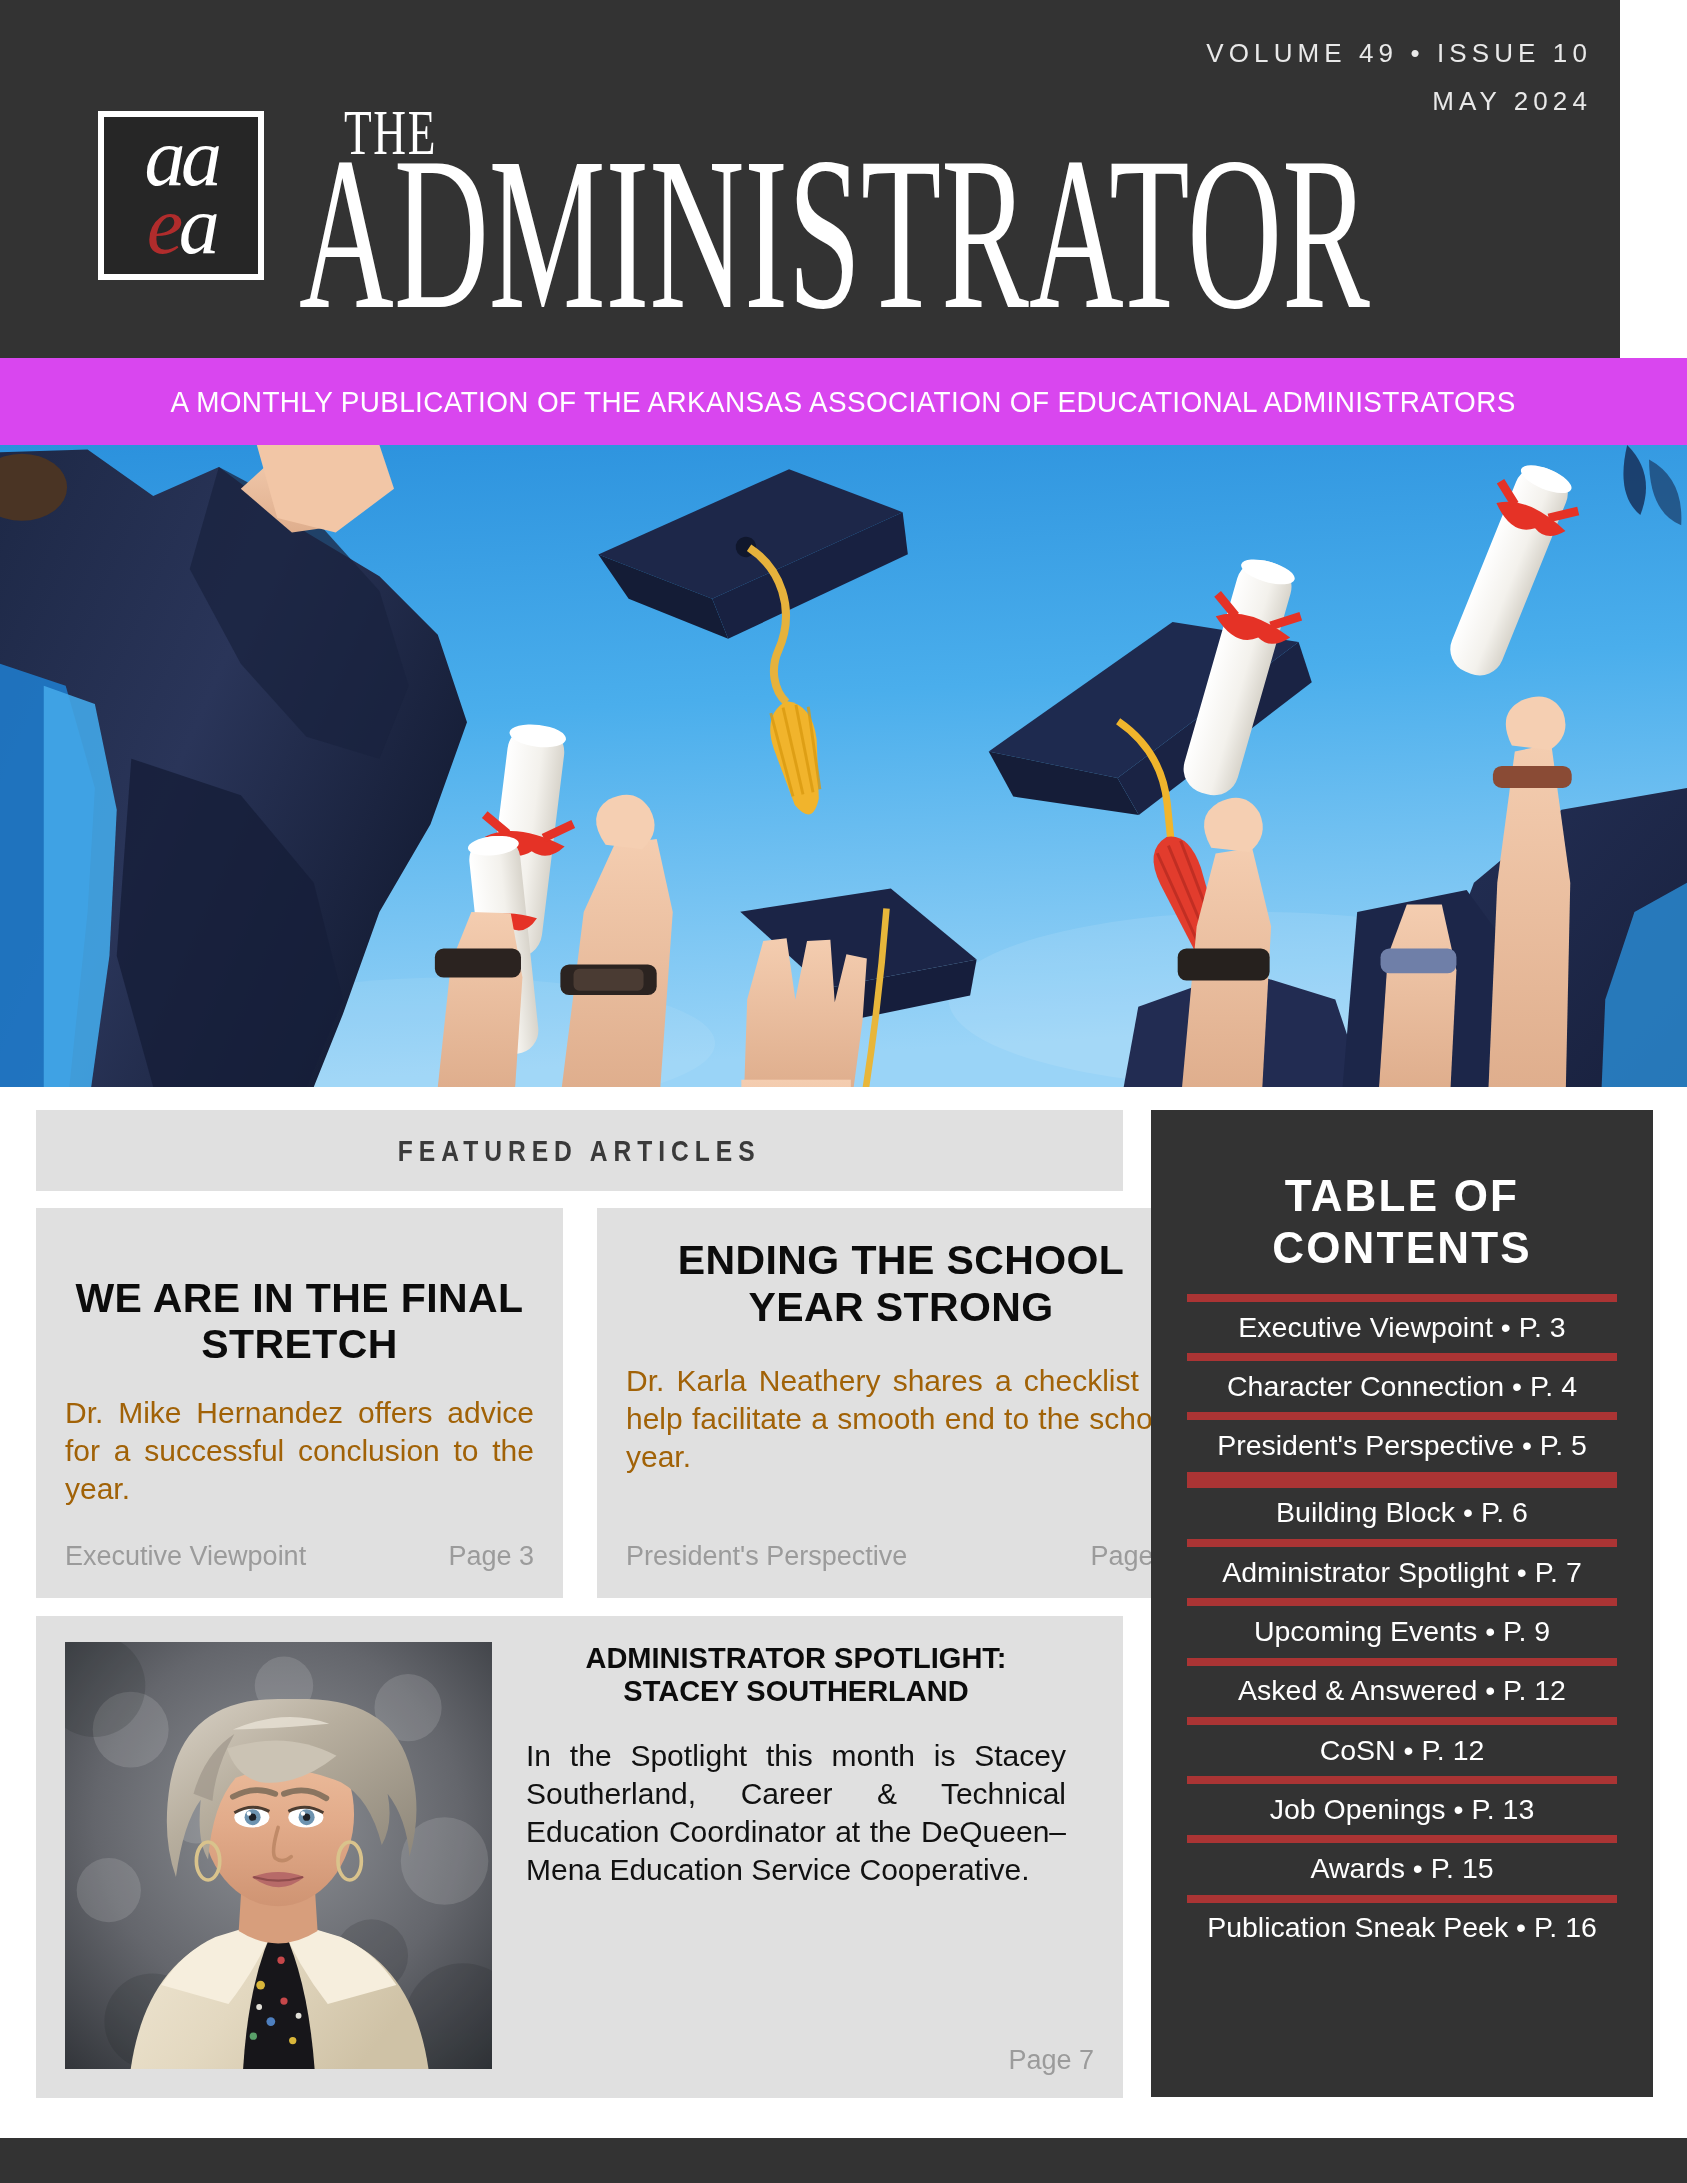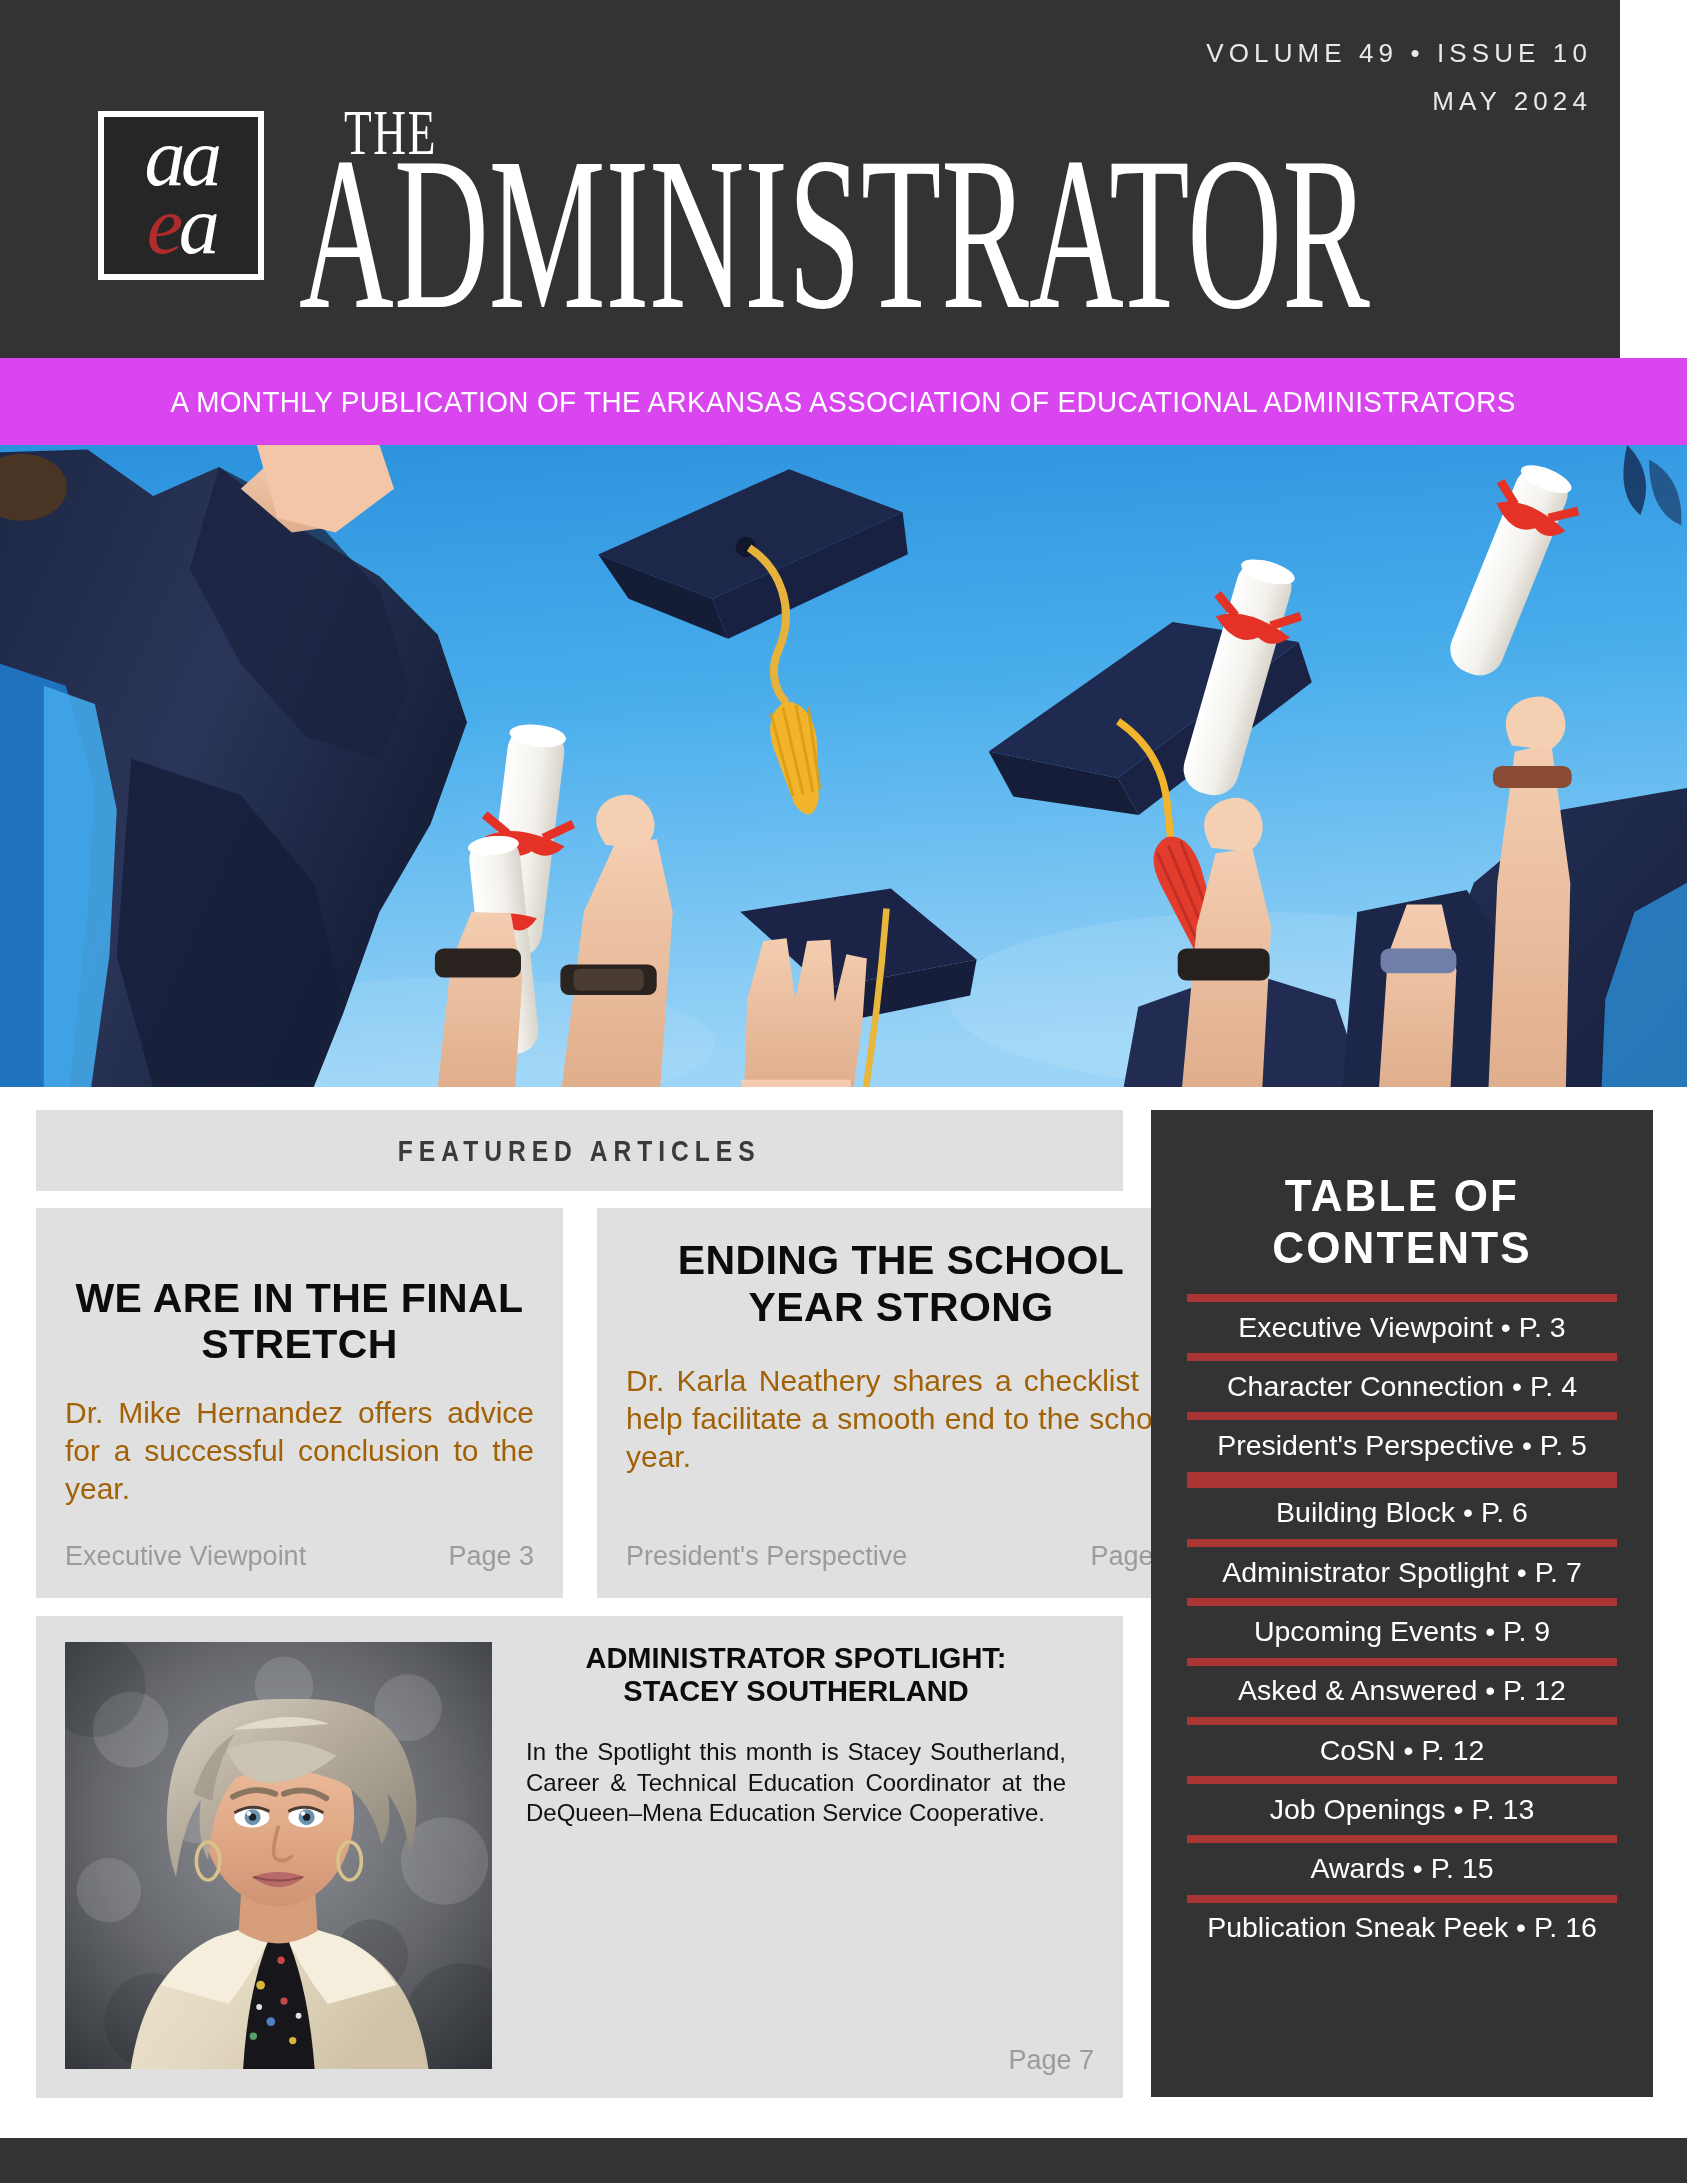--- a/index.html
+++ b/index.html
@@ -212,21 +212,21 @@
     font-weight: bold;
     font-size: 29px;
     line-height: 1.14;
     color: #0c0c0c;
     text-align: center;
     margin: 0;
   }
   .spot-desc {
     font-family: "Liberation Sans", sans-serif;
     font-weight: 300;
-    font-size: 24px;
+    font-size: 30px;
     line-height: 1.27;
     color: #111111;
     text-align: justify;
     text-align-last: left;
     margin: 29px 0 0 0;
   }
   .spot-page {
     position: absolute;
     right: 29px;
     bottom: 22px;

